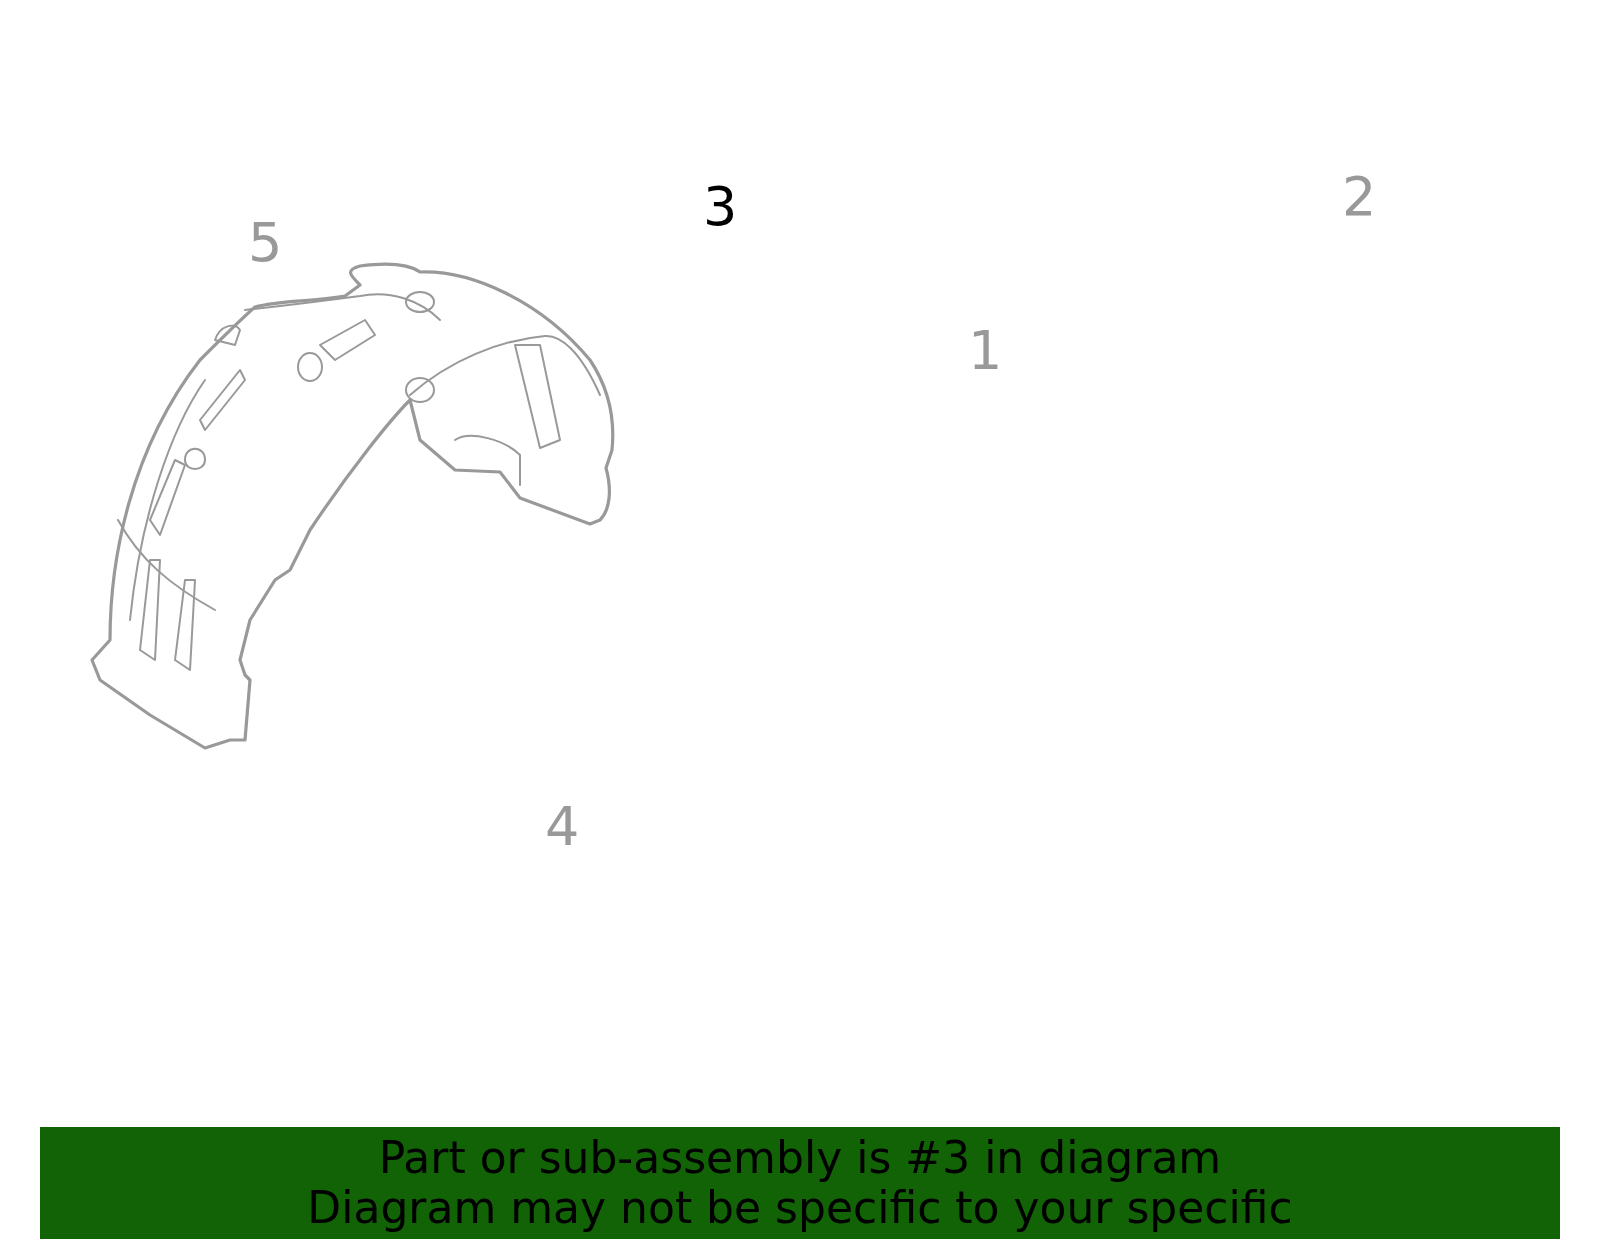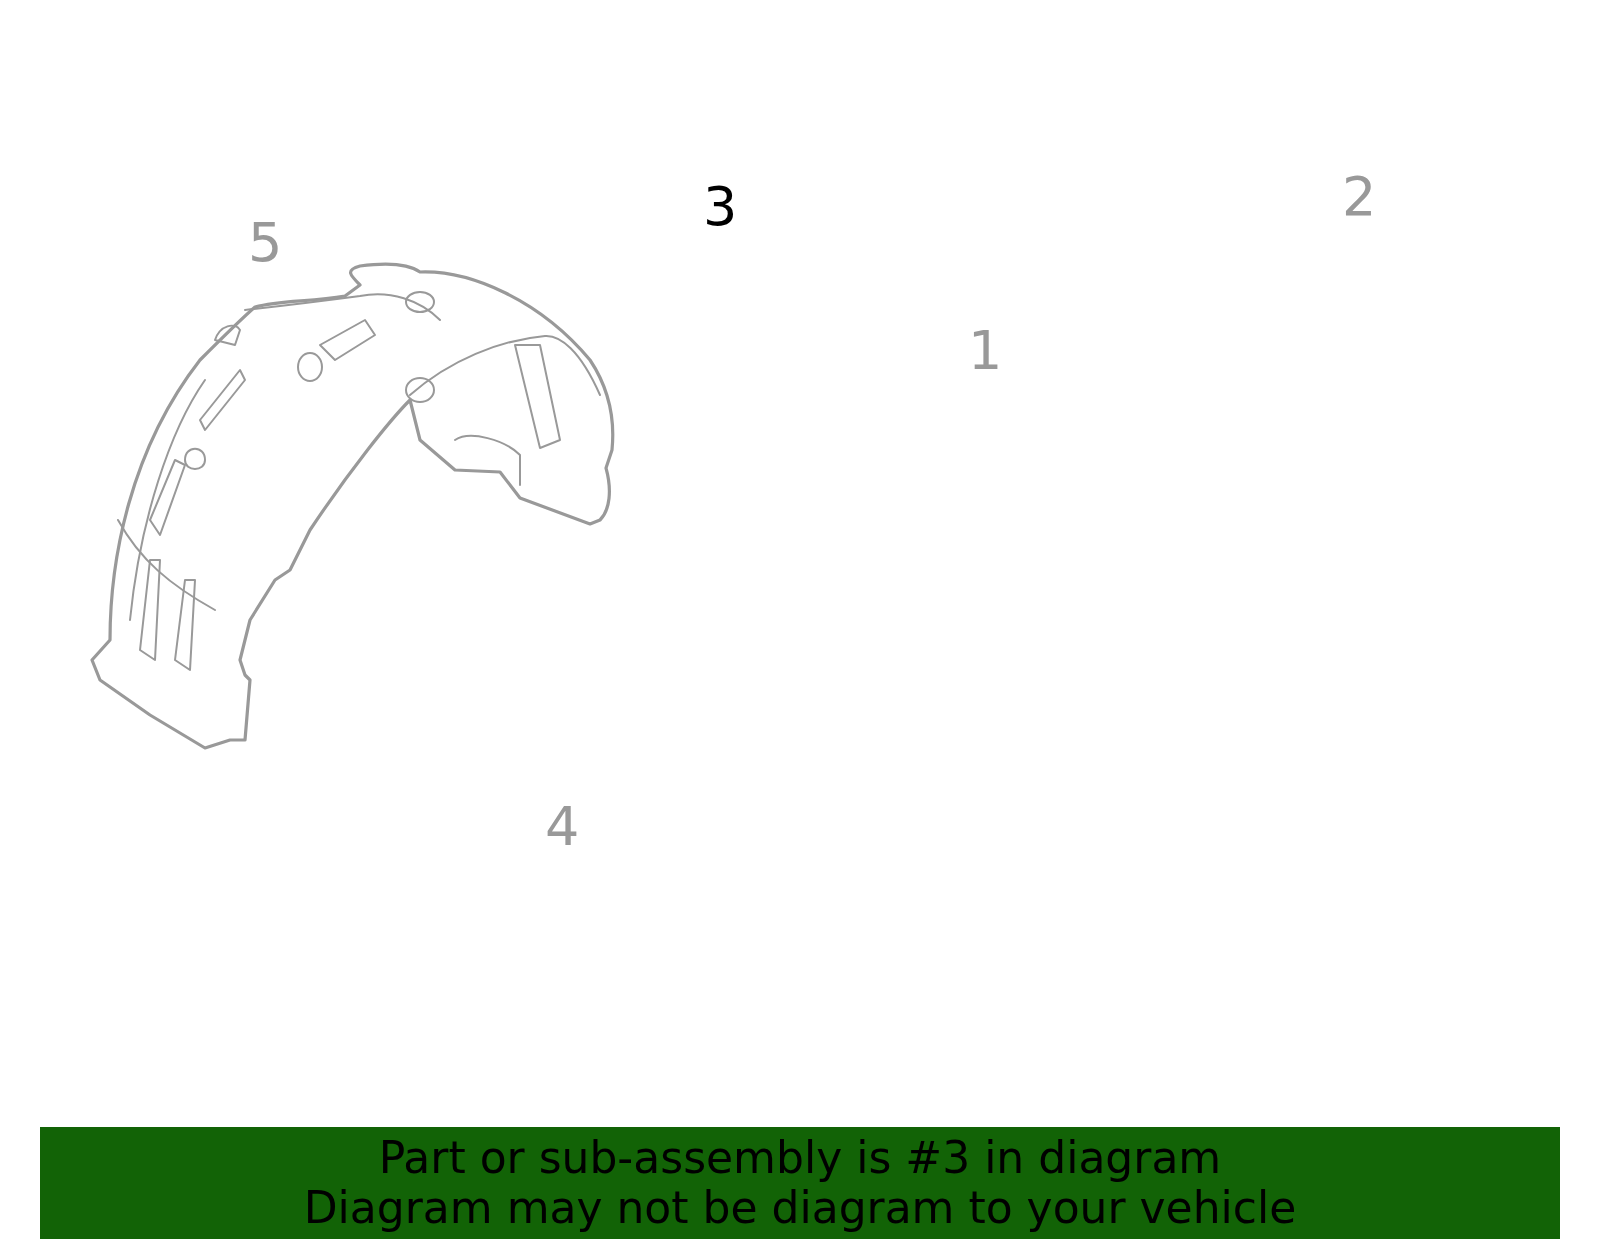--- a/index.html
+++ b/index.html
@@ -115,17 +115,17 @@
 
 <div class="callout" style="left:248px; top:216px;">5</div>
 <div class="callout active" style="left:703px; top:180px;">3</div>
 <div class="callout" style="left:545px; top:800px;">4</div>
 <div class="callout" style="left:968px; top:324px;">1</div>
 <div class="callout" style="left:1342px; top:170px;">2</div>
 
 
 <div id="banner">
   <div class="line">Part or sub-assembly is #3 in diagram</div>
-  <div class="line">Diagram may not be diagram to your vehicle</div>
+  <div class="line">Diagram may not be specific to your specific</div>
 </div>
 
 
 
 
 </body></html>

